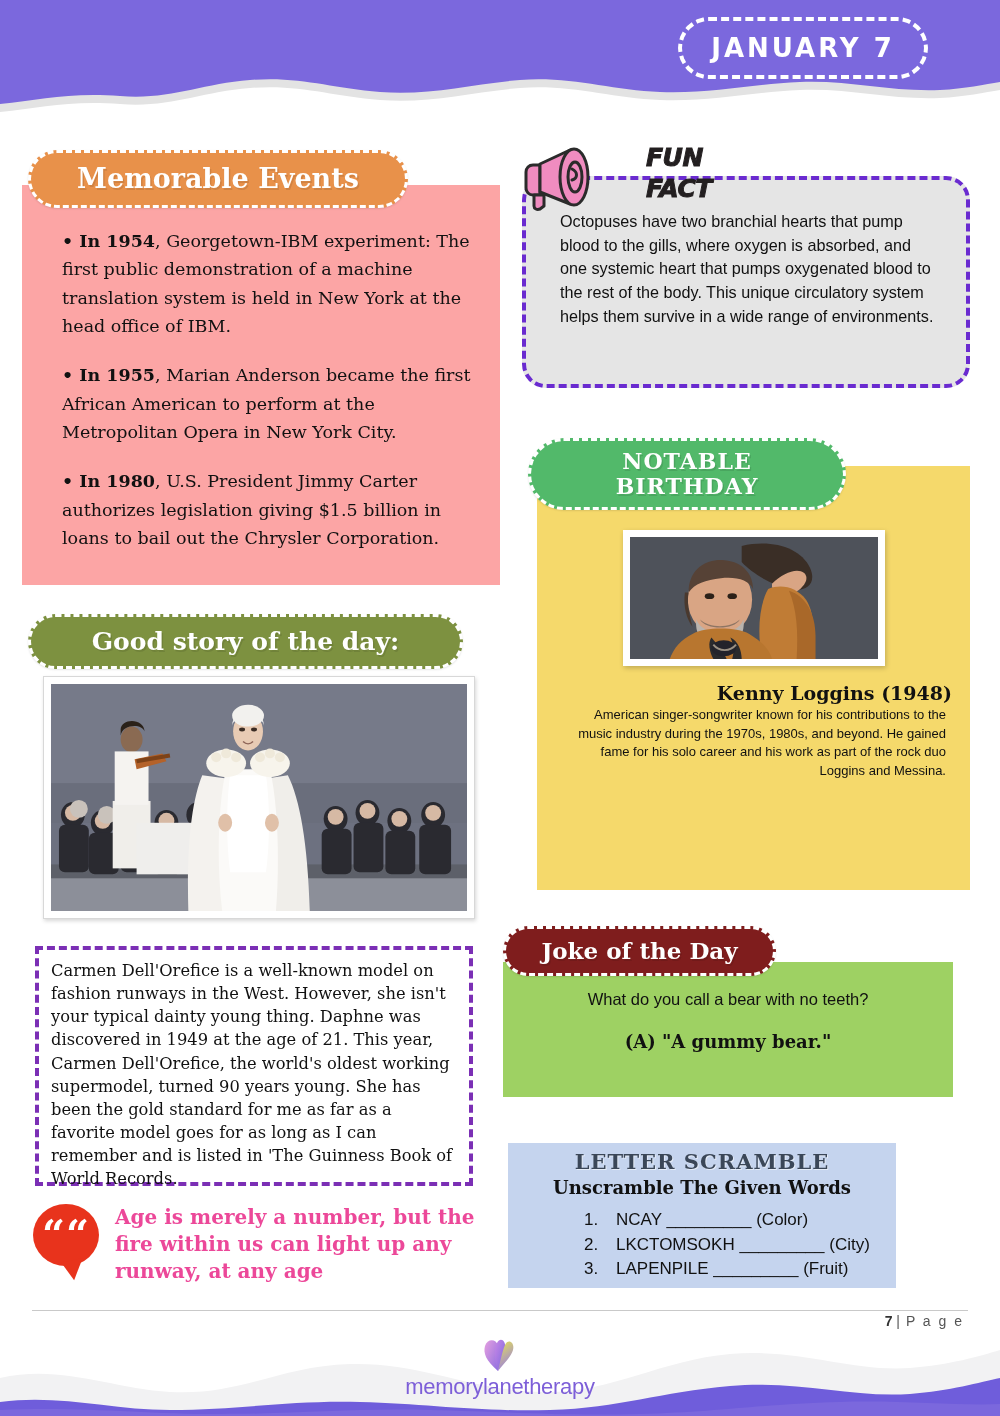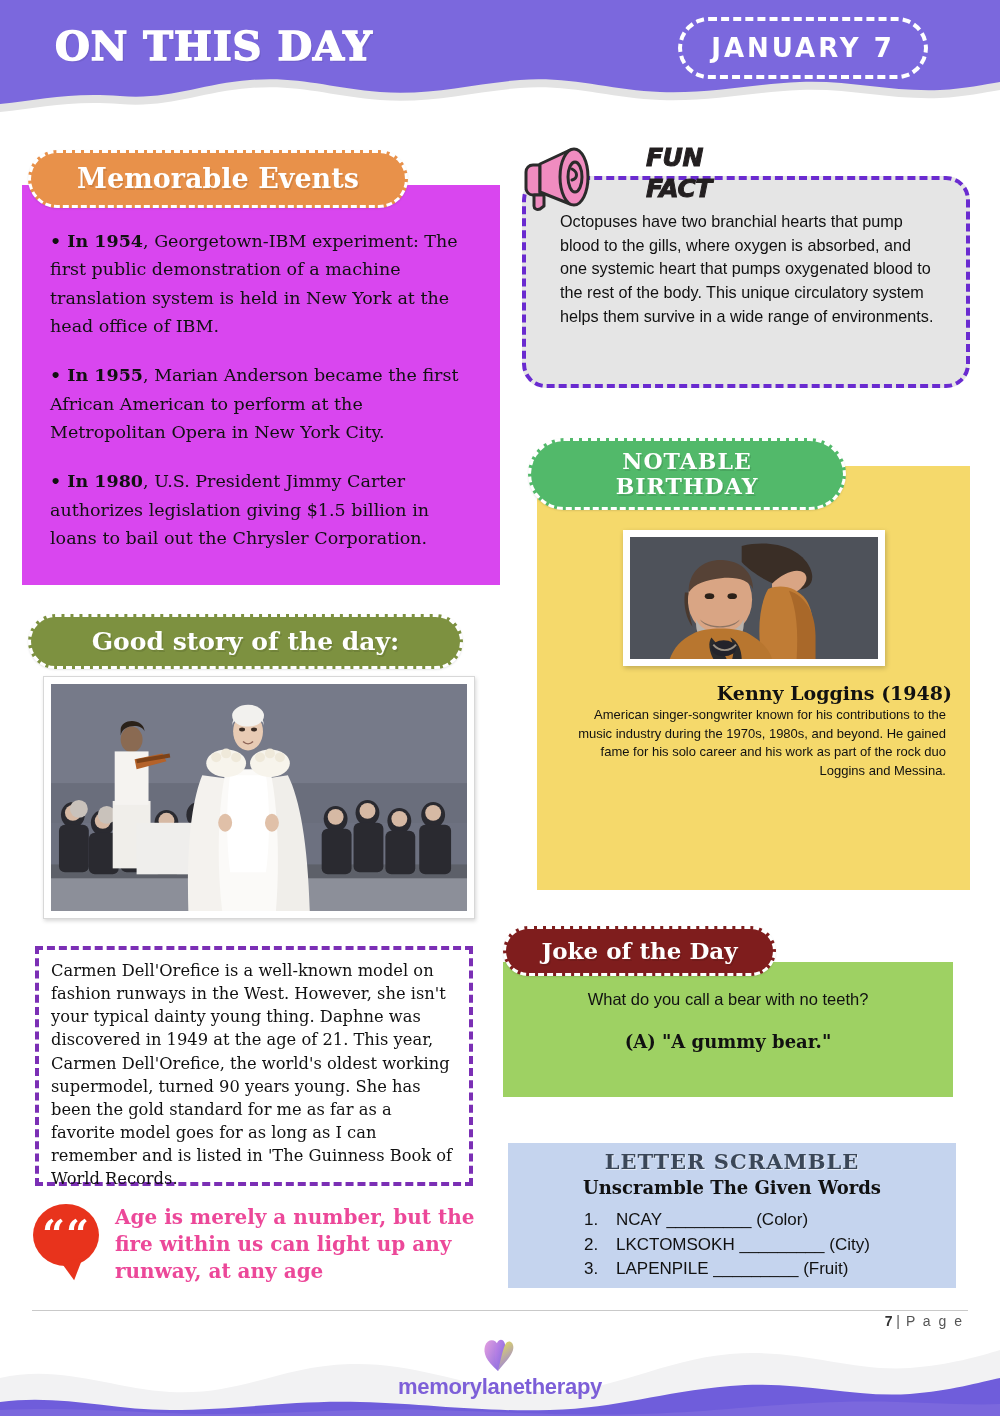--- a/index.html
+++ b/index.html
@@ -88,22 +88,22 @@
     left: 28px; top: 150px;
     width: 380px; height: 58px;
     background: #e8914a;
   }
   #pill-events .pill-label { font-size: 27px; }
 
   .events-panel {
     position: absolute;
     left: 22px; top: 185px;
     width: 478px; height: 400px;
-    background: #d946ef;
-    padding: 42px 22px 10px 28px;
+    background: #fca5a5;
+    padding: 42px 22px 10px 40px;
   }
   .event-item {
     font-family: "DejaVu Serif", serif;
     font-size: 17.5px;
     line-height: 1.62;
     color: #111111;
     margin-bottom: 21px;
   }
   .event-item b { font-weight: bold; }
 
@@ -299,21 +299,21 @@
     font-family: "DejaVu Serif", serif;
     font-weight: bold;
     font-size: 18px;
     color: #111111;
   }
 
   
   .scramble-panel {
     position: absolute;
     left: 508px; top: 1143px;
-    width: 448px; height: 145px;
+    width: 388px; height: 145px;
     background: #c5d4ee;
     padding: 6px 14px 0 14px;
     text-align: center;
   }
   .scramble-title {
     font-family: "DejaVu Serif", serif;
     font-weight: bold;
     font-size: 21px;
     letter-spacing: 1px;
     color: #3b4758;
@@ -363,38 +363,37 @@
     left: 0; right: 0;
     top: 1335px;
     display: flex;
     flex-direction: column;
     align-items: center;
     z-index: 4;
   }
   .logo-mark { width: 40px; height: 38px; margin-bottom: 1px; }
   .logo-text {
     font-family: "Liberation Sans", sans-serif;
-    font-weight: bold;
+    font-weight: normal;
     font-size: 22px;
     color: #7d5fd8;
     letter-spacing: -0.3px;
   }
 
   .footer-wave {
     position: absolute;
     left: 0; bottom: 0;
     width: 1000px; height: 110px;
     z-index: 1;
   }
 </style>
 </head>
 <body>
 
 <div class="header">
-  <div class="header-title">ON THIS DAY</div>
   <div class="date-badge">
     <span class="date-badge-label">JANUARY 7</span>
   </div>
 </div>
 
 <svg class="torn-top" viewBox="0 0 1000 55" preserveAspectRatio="none">
   <path d="M0,30 C40,26 70,18 120,22 C170,26 200,10 250,6 C300,2 330,14 380,18 C430,22 470,10 520,6 C570,2 610,16 660,18 C710,20 750,10 800,8 C850,6 890,18 940,16 C965,15 985,10 1000,8 L1000,55 L0,55 Z" fill="#e3e3e3"></path>
   <path d="M0,38 C40,34 70,26 120,30 C170,34 200,18 250,14 C300,10 330,22 380,26 C430,30 470,18 520,14 C570,10 610,24 660,26 C710,28 750,18 800,16 C850,14 890,26 940,24 C965,23 985,18 1000,16 L1000,55 L0,55 Z" fill="#ffffff"></path>
 </svg>
 

